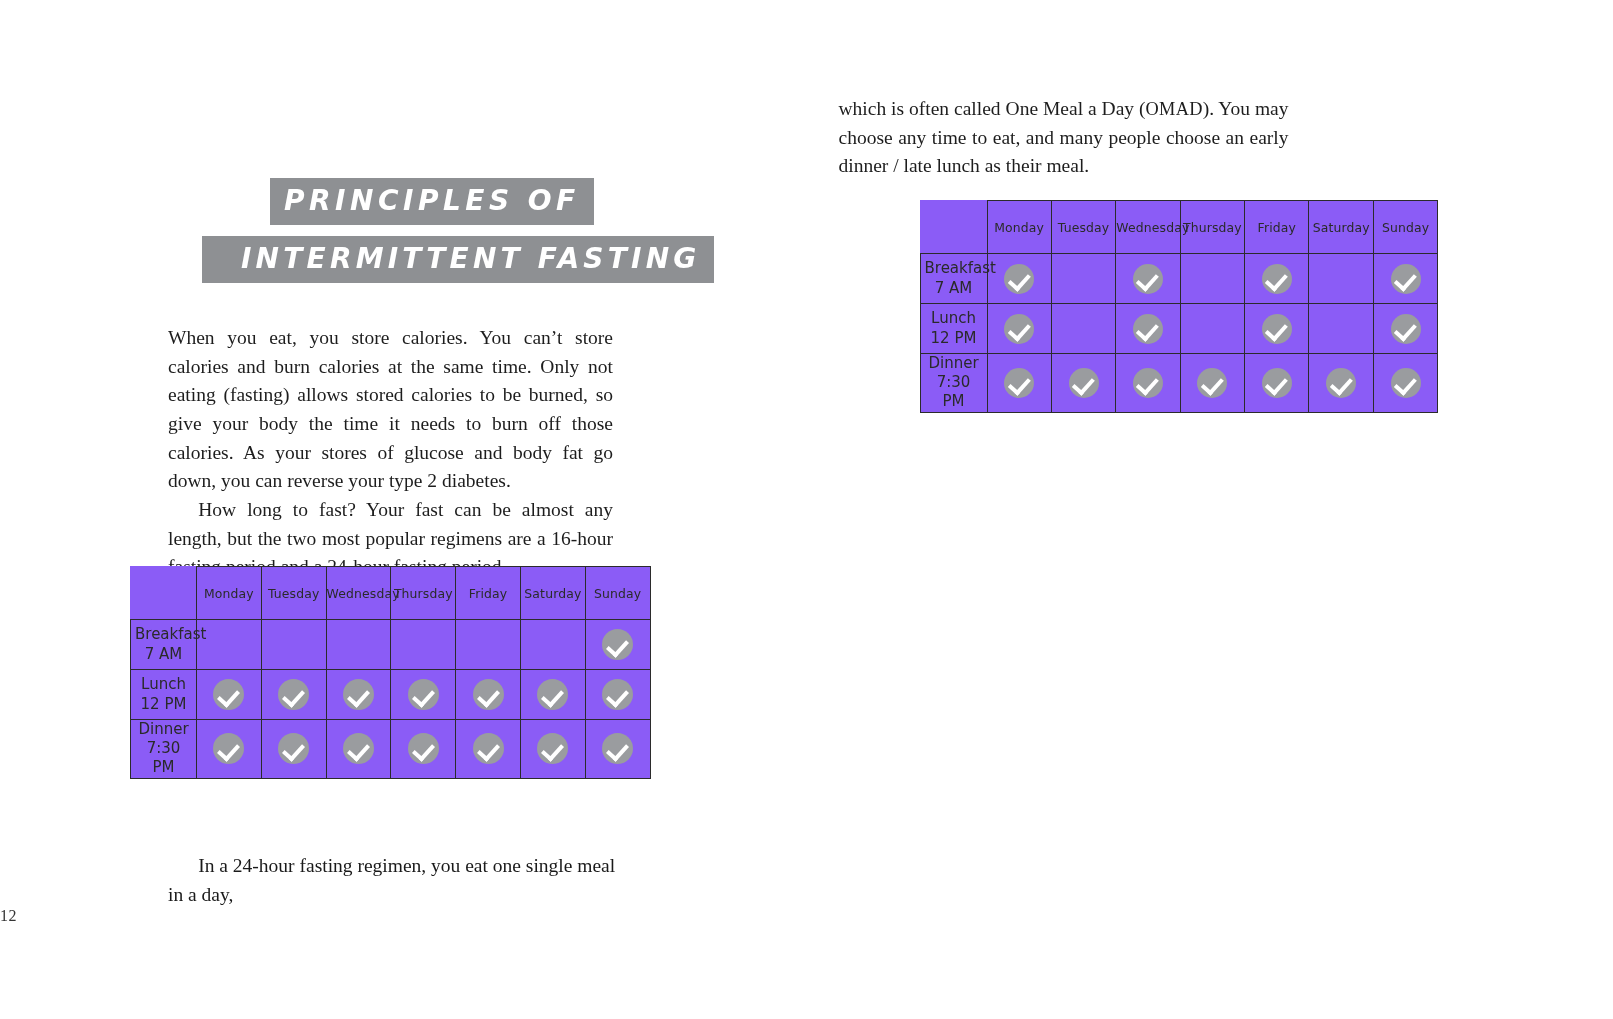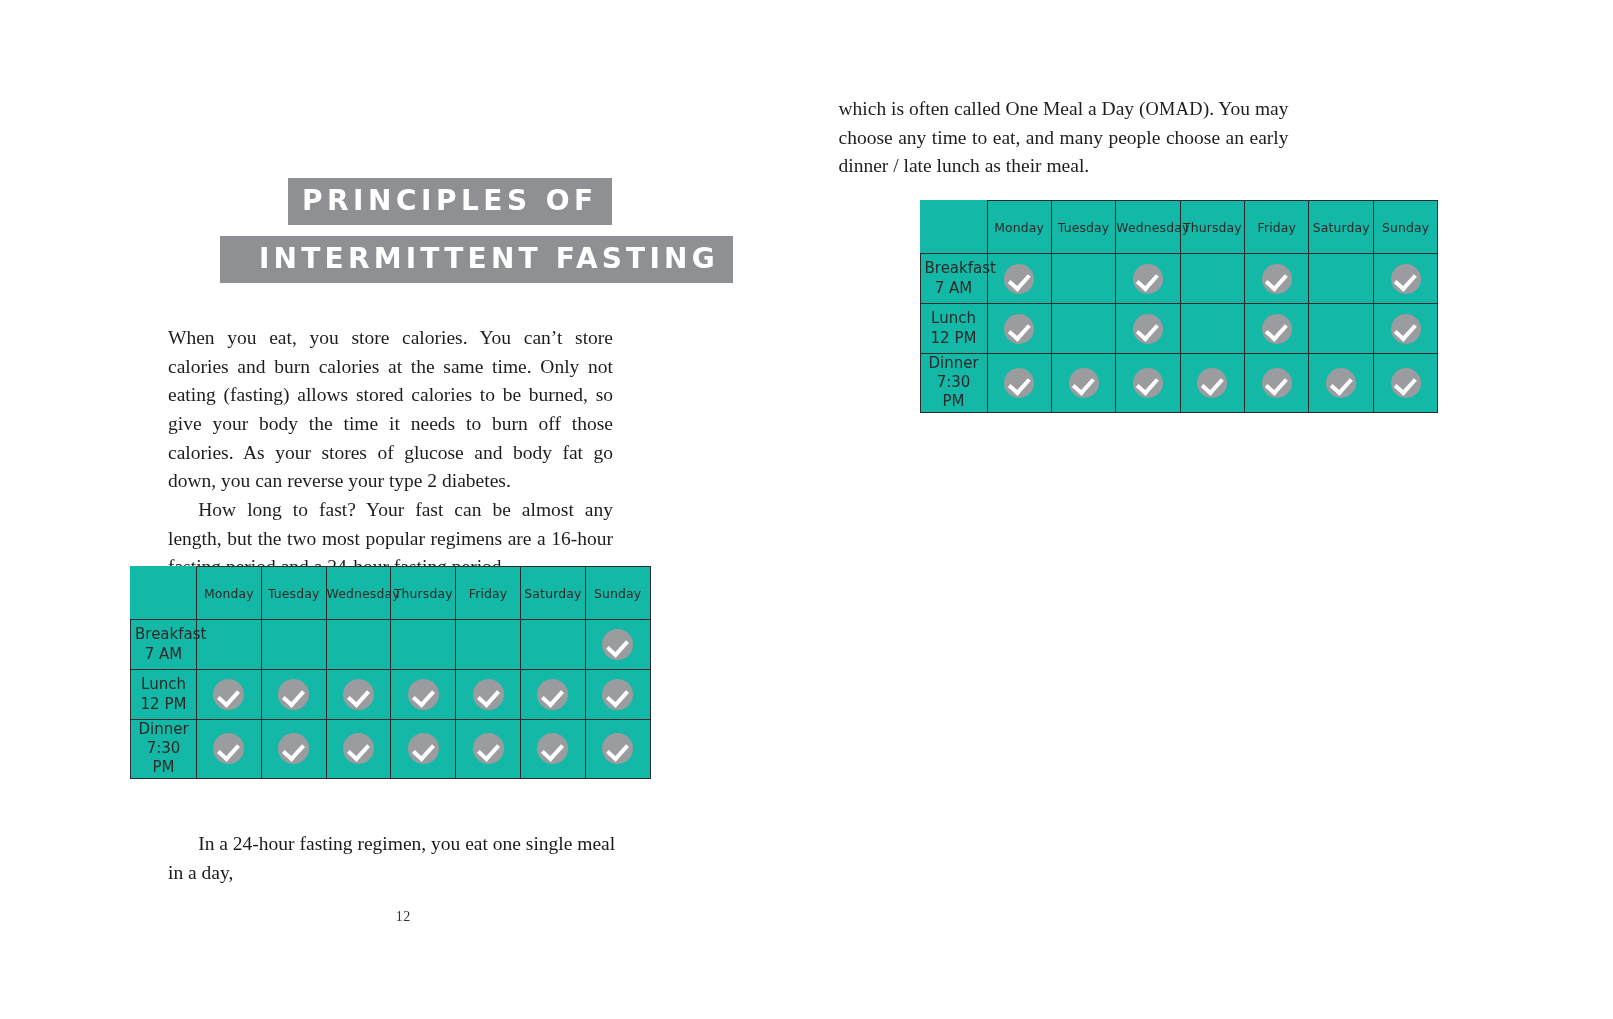--- a/index.html
+++ b/index.html
@@ -25,23 +25,24 @@
 
   .page {
     position: relative;
     width: 50%;
     height: 100%;
   }
 
   
   .title-block {
     position: absolute;
-    left: 148px;
+    left: 130px;
     top: 178px;
     width: 520px;
+    font-style: italic;
   }
   .title-line {
     display: inline-block;
     background: #8e9093;
     color: #ffffff;
     font-family: "DejaVu Sans", sans-serif;
     font-weight: bold;
     letter-spacing: 3.2px;
     font-size: 29px;
     line-height: 1;
@@ -77,33 +78,33 @@
   .smallcaps {
     font-variant: small-caps;
     font-size: 0.94em;
     letter-spacing: 0.3px;
   }
 
   .closing-line {
     position: absolute;
     left: 168px;
     width: 460px;
-    top: 830px;
+    top: 852px;
     font-size: 19.5px;
     line-height: 1.47;
     text-indent: 1.55em;
   }
 
   .page-num {
     position: absolute;
     bottom: 94px;
     width: 100%;
-    text-align: center;
+    text-align: left;
     font-family: "Liberation Serif", serif;
-    font-size: 14px;
+    font-size: 16px;
     color: #343434;
     letter-spacing: 0.5px;
   }
 
   
   .table-wrap { position: absolute; }
   .table-wrap.left-table { left: 130px; top: 566px; width: 520px; }
   .table-wrap.right-table { left: 921px; top: 200px; width: 520px; }
 
   .table-caption {
@@ -114,21 +115,21 @@
     text-align: center;
     margin: 0 0 10px 0;
     letter-spacing: 0.1px;
   }
   .table-wrap.right-table .table-caption { margin-bottom: 11px; }
 
   table.fast-table {
     border-collapse: collapse;
     table-layout: fixed;
     font-family: "DejaVu Sans", sans-serif;
-    background: #14b8a6;
+    background: #8b5cf6;
     padding-left: 44px;
   }
   .table-wrap.left-table table.fast-table { width: 520px; }
   .table-wrap.right-table table.fast-table { width: 518px; }
 
   table.fast-table td, table.fast-table th {
     border: 1.6px solid #2b2b2b;
     padding: 0;
     text-align: center;
     vertical-align: middle;

